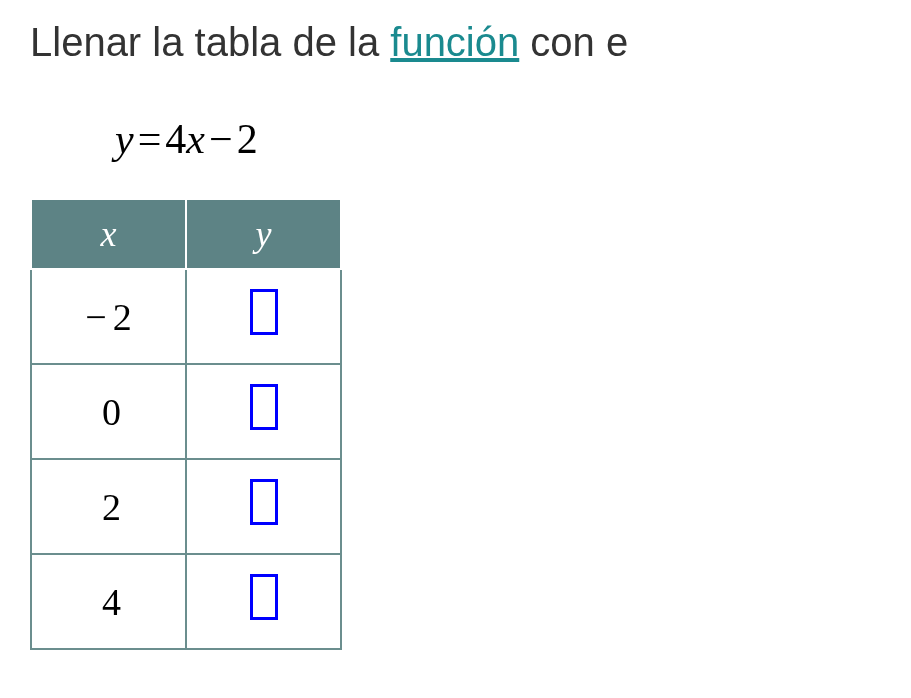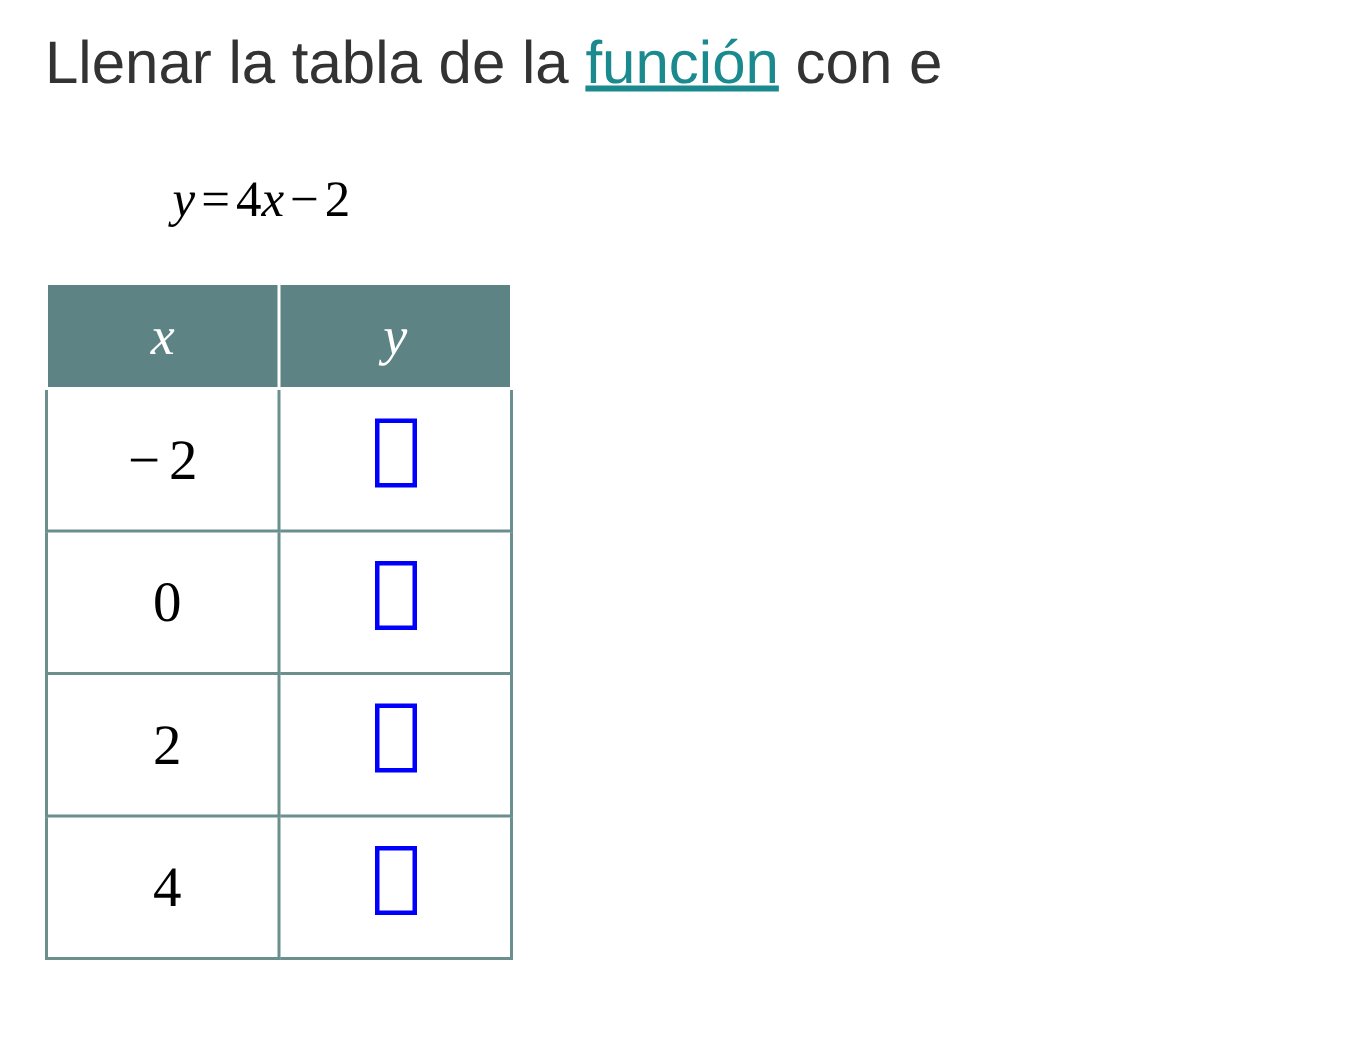--- a/index.html
+++ b/index.html
@@ -24,21 +24,21 @@
     }
     .instruction-link {
       color: #1a8a8f;
       text-decoration: underline;
       text-decoration-color: #1a8a8f;
       cursor: pointer;
       text-align: center;
     }
     .equation {
       font-family: 'Times New Roman', Times, serif;
-      font-size: 34px;
+      font-size: 42px;
       font-style: italic;
       color: #000000;
       margin-left: 85px;
       margin-bottom: 35px;
     }
     .equation .eq-text {
       font-style: italic;
     }
     .equation .num {
       font-style: normal;

